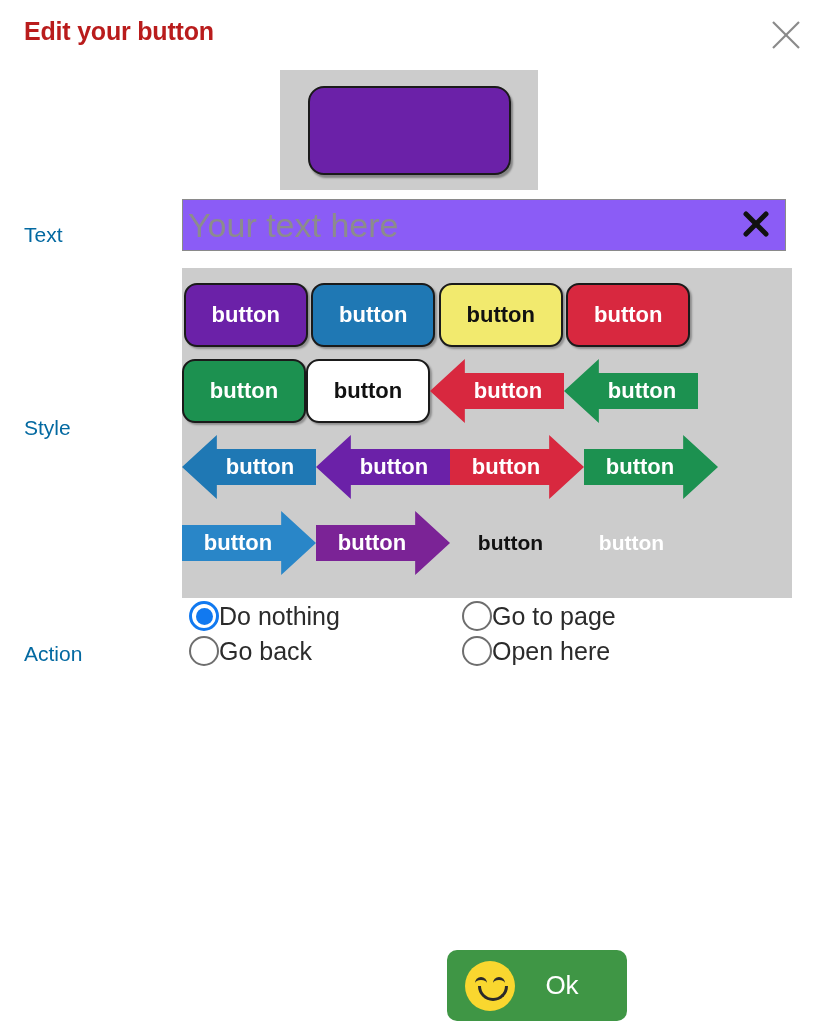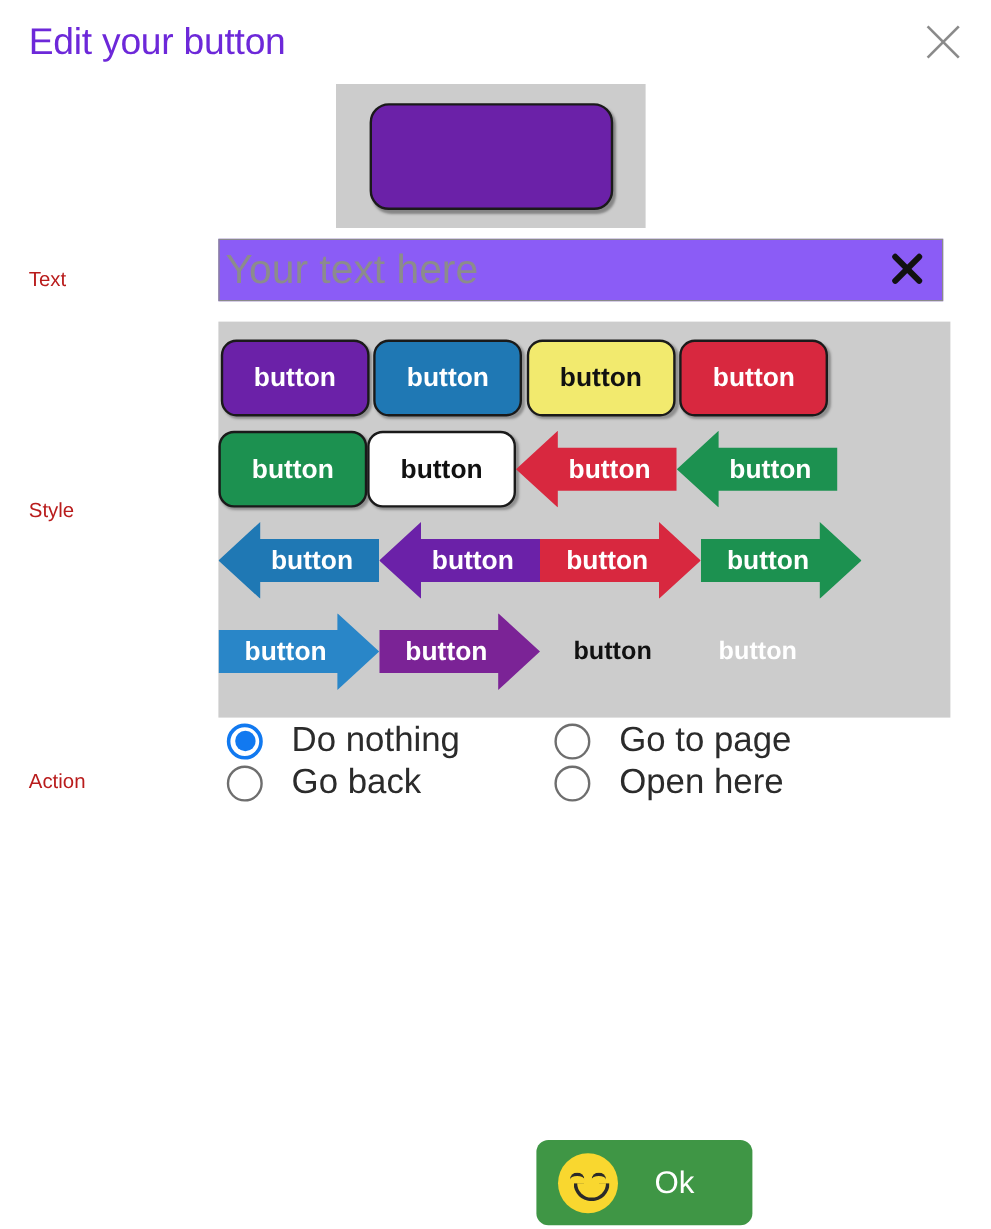--- a/index.html
+++ b/index.html
@@ -18,23 +18,23 @@
 
   
   #dialog-header {
     position: absolute;
     left: 0; top: 0;
     width: 826px; height: 68px;
   }
   #dialog-title {
     position: absolute;
     left: 24px; top: 17px;
-    font-size: 31px;
-    font-weight: normal;
-    color: #6d28d9;
+    font-size: 25px;
+    font-weight: bold;
+    color: #b91c1c;
     letter-spacing: -0.2px;
     white-space: nowrap;
   }
   #close-button {
     position: absolute;
     right: 18px; top: 13px;
     width: 44px; height: 44px;
     cursor: pointer;
     display: flex;
     align-items: center;
@@ -42,22 +42,22 @@
     background: none;
     border: none;
     padding: 0;
   }
   #close-button svg { display: block; }
 
   
   .row-label {
     position: absolute;
     left: 24px;
-    font-size: 17px;
-    color: #b91c1c;
+    font-size: 21px;
+    color: #0369a1;
     white-space: nowrap;
   }
   #label-text   { top: 223px; }
   #label-style  { top: 416px; }
   #label-action { top: 642px; }
 
   
   #preview-panel {
     position: absolute;
     left: 280px; top: 70px;
@@ -208,22 +208,22 @@
   .radio-dot.checked::after {
     content: "";
     position: absolute;
     left: 50%; top: 50%;
     width: 17px; height: 17px;
     margin: -8.5px 0 0 -8.5px;
     border-radius: 50%;
     background: #1179f0;
   }
   .radio-label {
-    margin-left: 24px;
-    font-size: 29px;
+    margin-left: 0;
+    font-size: 25px;
     color: #2b2b2b;
   }
 
   
   #footer-actions {
     position: absolute;
     left: 0; top: 950px;
     width: 826px; height: 74px;
   }
   .footer-btn {

